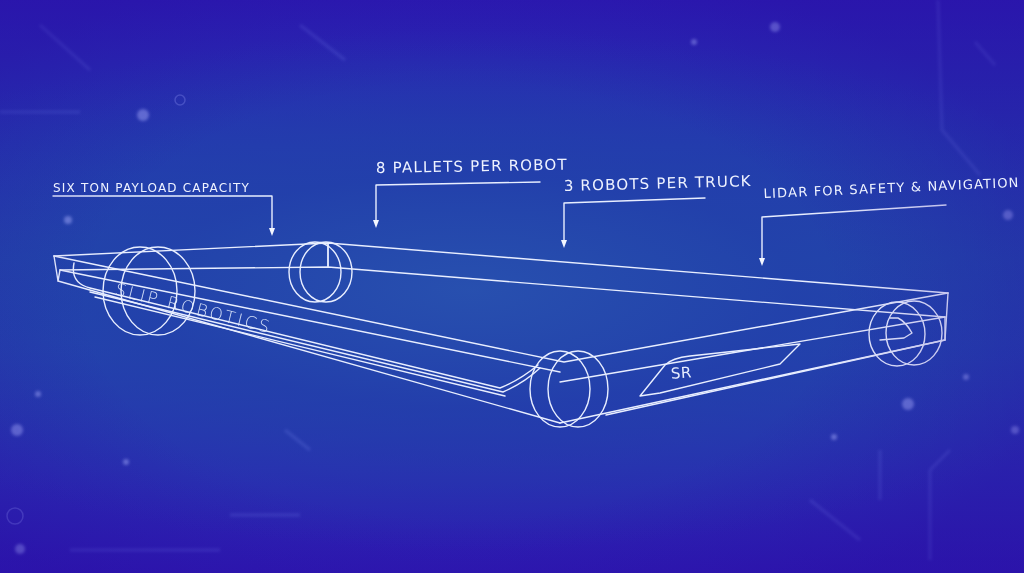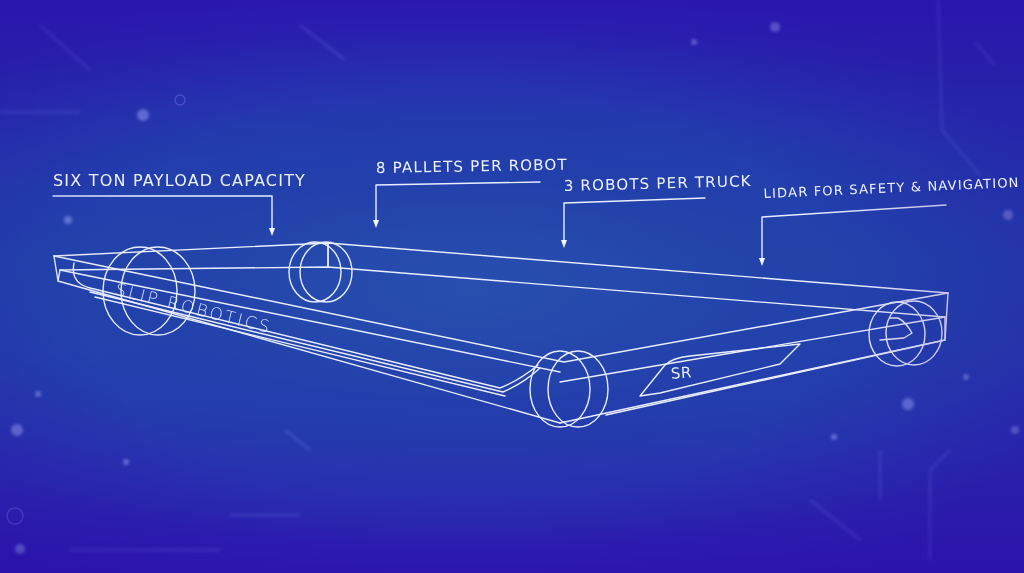--- a/index.html
+++ b/index.html
@@ -17,21 +17,21 @@
     .vignette {
       position: absolute; inset: 0;
       background: radial-gradient(ellipse 620px 360px at 460px 300px, rgba(0,0,0,0) 60%, rgba(40,10,160,0.35) 100%);
     }
     svg.scene { position: absolute; left: 0; top: 0; }
     .label {
       position: absolute; color: #eef2ff; white-space: nowrap;
       font-family: "DejaVu Sans", sans-serif; font-size: 15px; letter-spacing: 1.2px;
       transform-origin: left bottom;
     }
-    #label-payload { left: 53px; top: 171px; font-size: 16px; text-align: center; }
+    #label-payload { left: 53px; top: 181px; font-size: 12px; text-align: center; }
     #label-pallets { left: 376px; top: 159px; transform: rotate(-1deg); }
     #label-robots  { left: 564px; top: 177px; transform: rotate(-1.5deg); }
     #label-lidar   { left: 764px; top: 186px; font-size: 13px; transform: rotate(-2.5deg); }
     .brand-text {
       position: absolute; left: 118px; top: 279px; color: rgba(230,238,255,0.9);
       font-family: "DejaVu Sans", sans-serif; font-size: 17px; letter-spacing: 2.5px;
       transform: rotate(14deg); transform-origin: left top; font-weight: 300;
     }
     .logo-text {
       position: absolute; left: 671px; top: 364px; color: #e6ecff;

